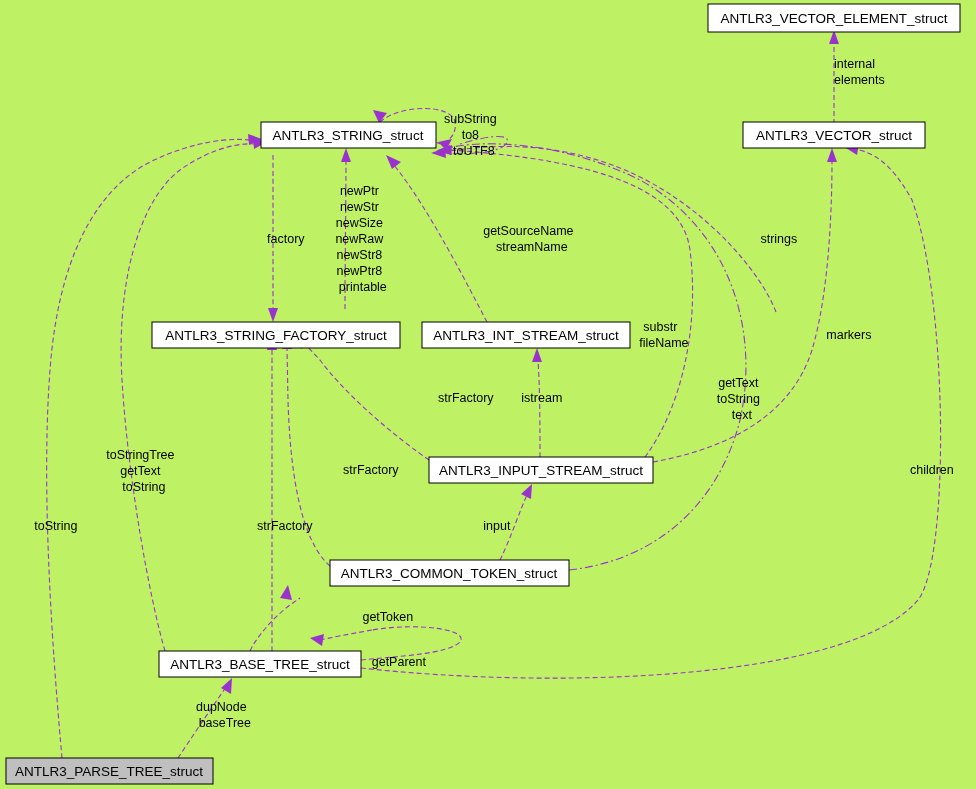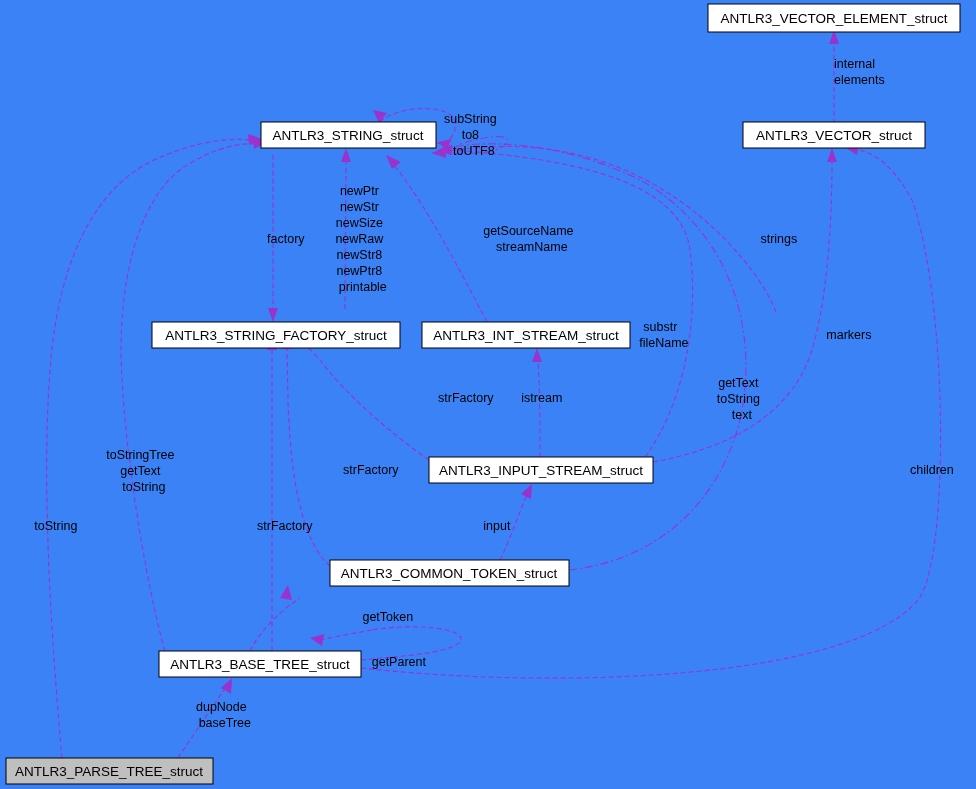--- a/index.html
+++ b/index.html
@@ -8,21 +8,21 @@
     padding: 0;
     background: #ffffff;
   }
   body {
     font-family: "Liberation Sans", sans-serif;
   }
   #diagram-root {
     position: relative;
     width: 976px;
     height: 789px;
-    background: #3b82f6;
+    background: #bef264;
     overflow: hidden;
   }
   svg#graph {
     position: absolute;
     top: 0;
     left: 0;
     width: 976px;
     height: 789px;
     display: block;
   }

